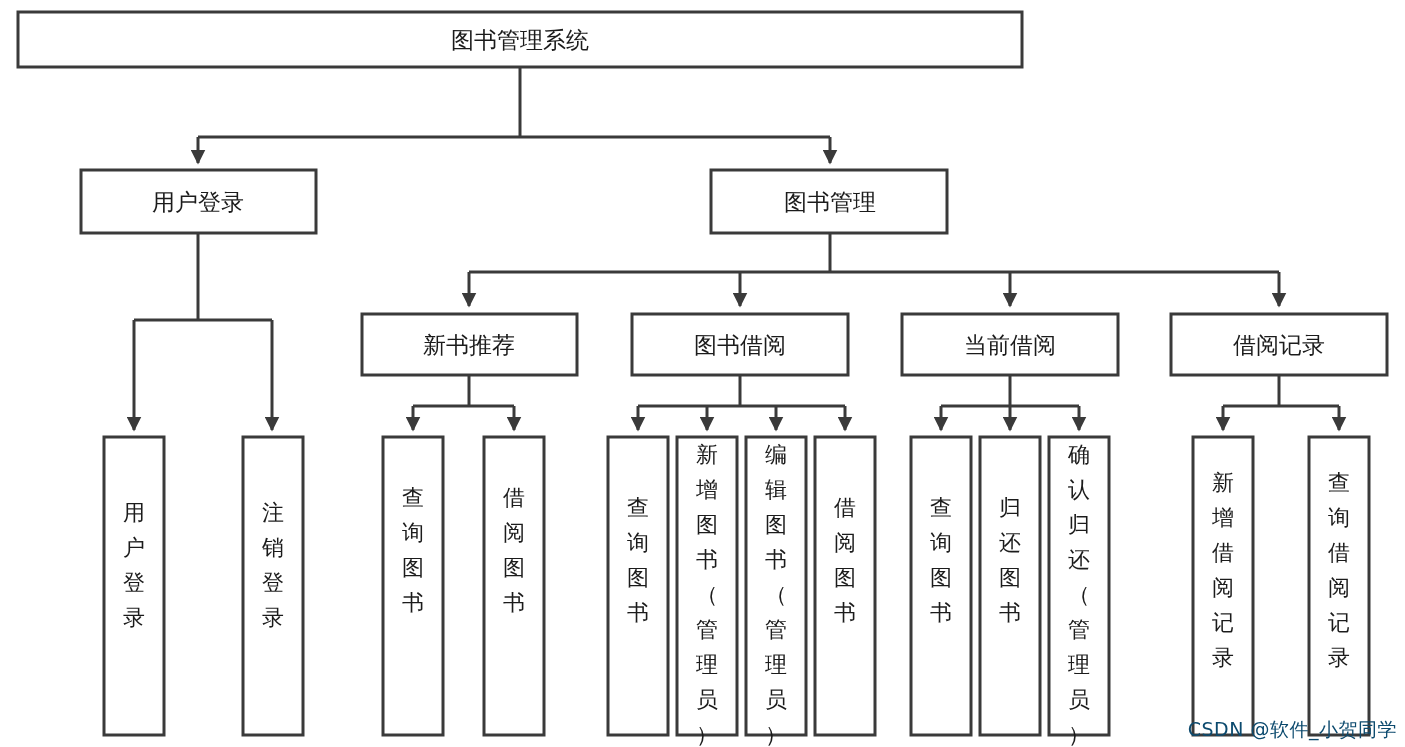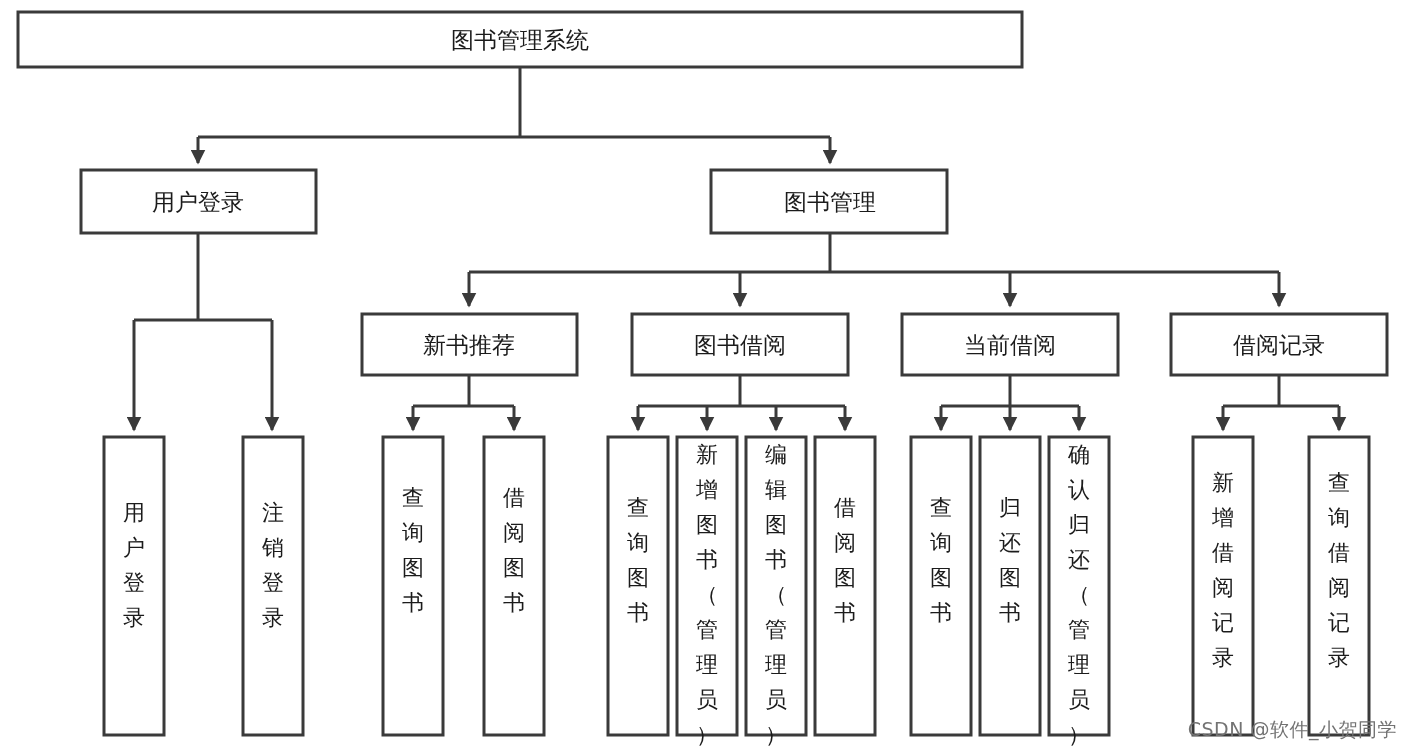--- a/index.html
+++ b/index.html
@@ -17,21 +17,21 @@
     text-anchor:middle;dominant-baseline:middle;
   }
   .node-label-root{font-size:23px;}
   .leaf-label{
     fill:#1b1b1b;font-size:22px;
     font-family:"DejaVu Sans","Liberation Sans",sans-serif;
     text-anchor:middle;
   }
   .watermark{
     position:absolute;right:8px;bottom:4px;
-    color:#737373;font-size:19px;letter-spacing:.5px;
+    color:#0c4a6e;font-size:19px;letter-spacing:.5px;
     font-family:"DejaVu Sans","Liberation Sans",sans-serif;
     white-space:nowrap;pointer-events:none;
   }
 </style>
 </head>
 <body>
 
 <svg id="diagram" viewBox="0 0 1405 747">
   <defs>
     <marker id="arrow" viewBox="0 0 10 10" refX="9" refY="5" markerWidth="5" markerHeight="5" orient="auto-start-reverse">

